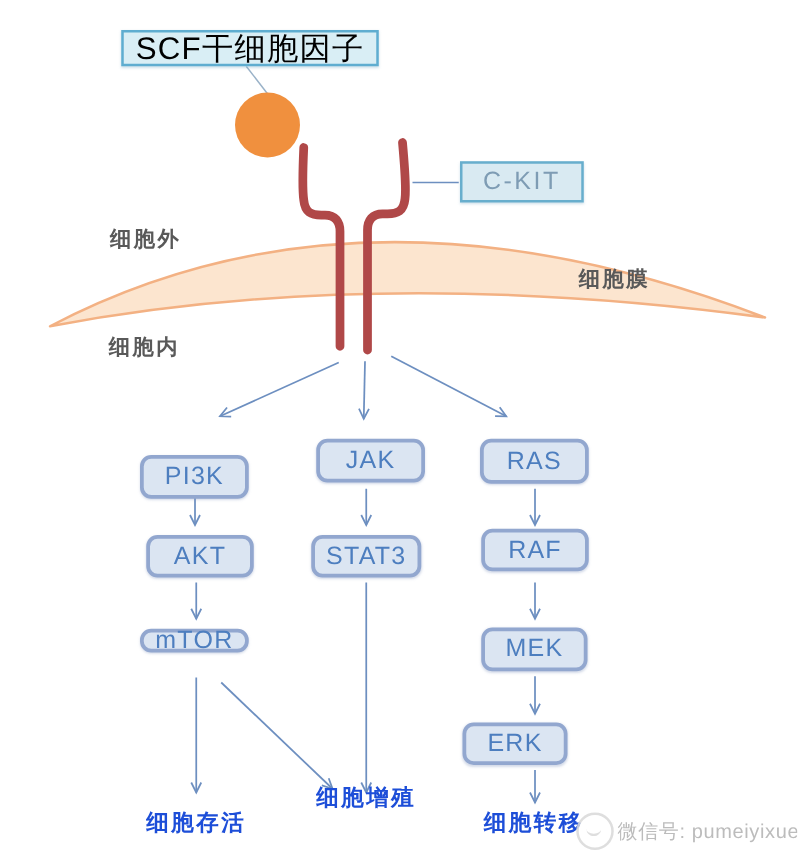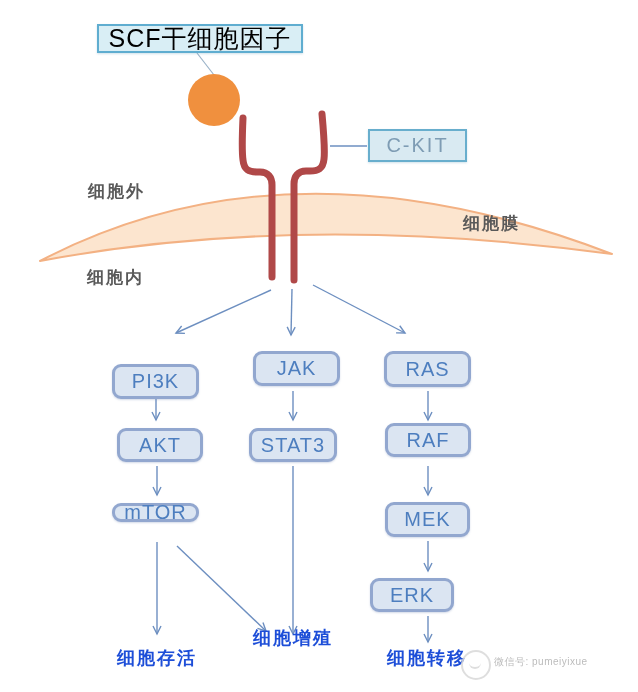--- a/index.html
+++ b/index.html
@@ -31,21 +31,21 @@
     box-shadow:0 1px 2px rgba(130,150,190,.35);
   }
   .region-label{
     color:#595959;font-size:17px;font-weight:600;letter-spacing:2px;white-space:nowrap;
   }
   .outcome-label{
     color:#1d4ed8;font-size:18px;font-weight:600;letter-spacing:2px;
     text-align:left;white-space:nowrap;
   }
   .watermark{
-    color:#bcbcbc;font-size:10px;letter-spacing:.5px;white-space:nowrap;
+    color:#bcbcbc;font-size:16px;letter-spacing:.5px;white-space:nowrap;
   }
   .wm-logo{
     width:26px;height:26px;border-radius:50%;
     border:2px solid #d9d9d9;
     position:absolute;
     opacity:.85;
   }
   .wm-logo::after{
     content:"";
     position:absolute;left:6px;top:7px;width:12px;height:8px;

